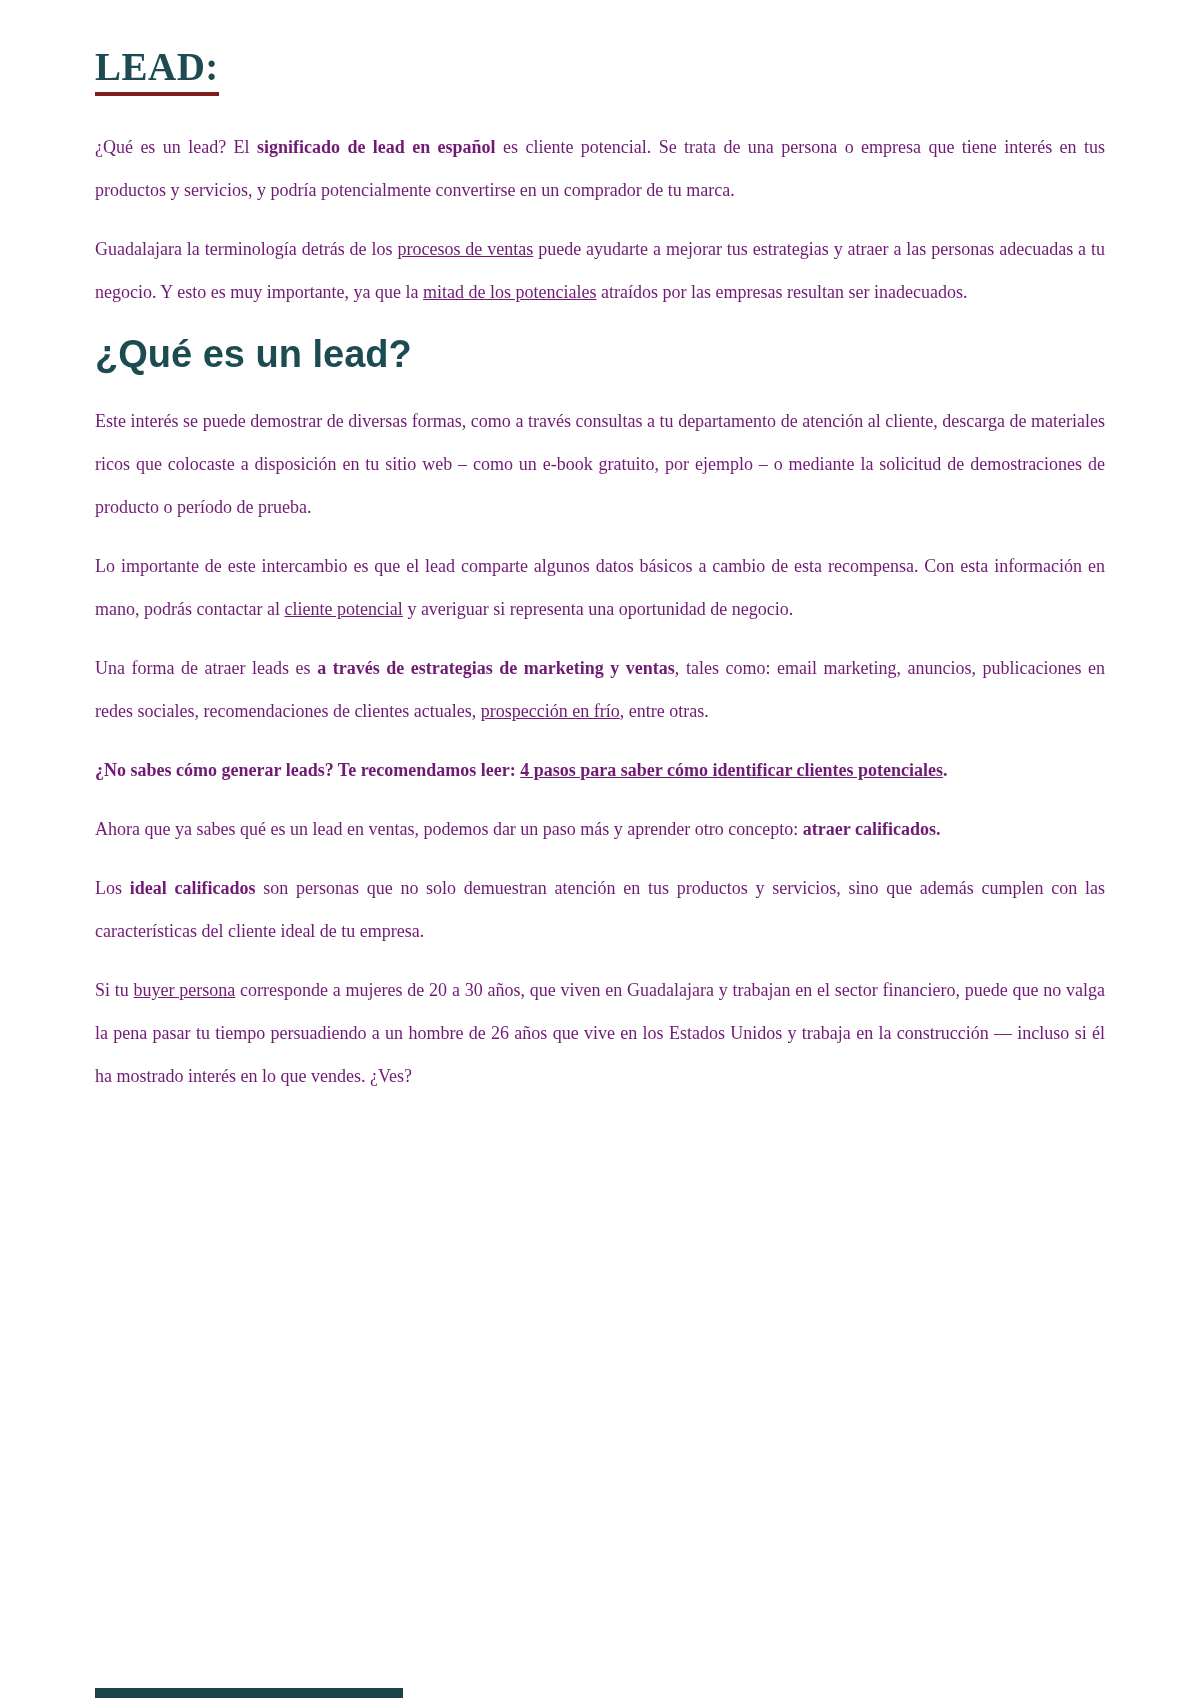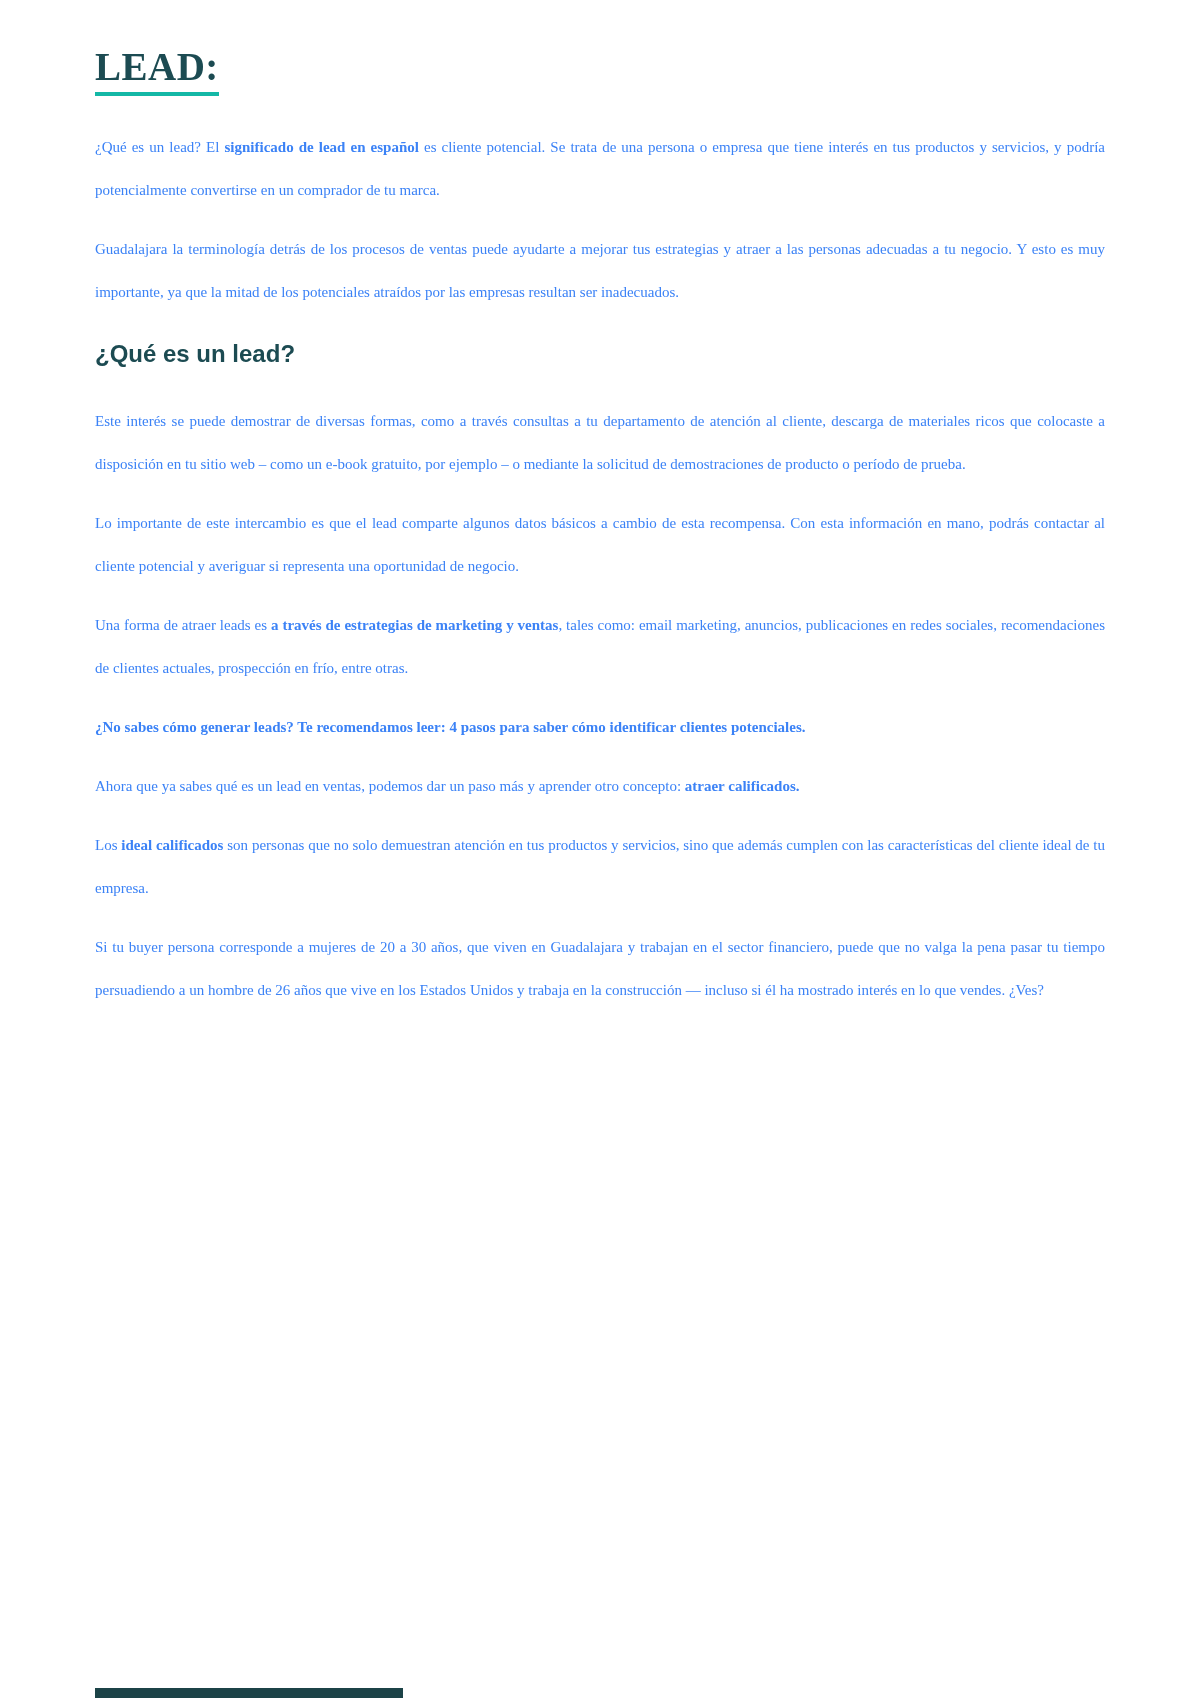--- a/index.html
+++ b/index.html
@@ -19,41 +19,42 @@
   .doc-title {
     margin: 0 0 30px 0;
     font-family: "Liberation Serif", "DejaVu Serif", serif;
     font-size: 39px;
     font-weight: bold;
     color: #1c4b52;
     letter-spacing: 0.5px;
   }
   .doc-title .title-text {
     display: inline-block;
-    border-bottom: 4px solid #14b8a6;
+    border-bottom: 4px solid #7f1d1d;
     padding-bottom: 3px;
   }
   .section-heading {
     font-family: "Liberation Sans", "DejaVu Sans", sans-serif;
-    font-size: 24px;
+    font-size: 38px;
     line-height: 40px;
     font-weight: bold;
     color: #1c4b52;
     margin: 20px 0 26px 0;
   }
   .body-paragraph {
-    font-size: 15px;
+    font-size: 18px;
     line-height: 43px;
     margin: 0 0 16px 0;
     text-align: justify;
-    color: #3b82f6;
+    color: #701a75;
   }
   .body-paragraph .bold { font-weight: bold; }
   a.inline-link {
     color: inherit;
+    text-decoration: underline;
     cursor: pointer;
   }
   .page-bottom-bar {
     position: absolute;
     left: 95px;
     bottom: 0;
     width: 308px;
     height: 10px;
     background: #1c4347;
   }

